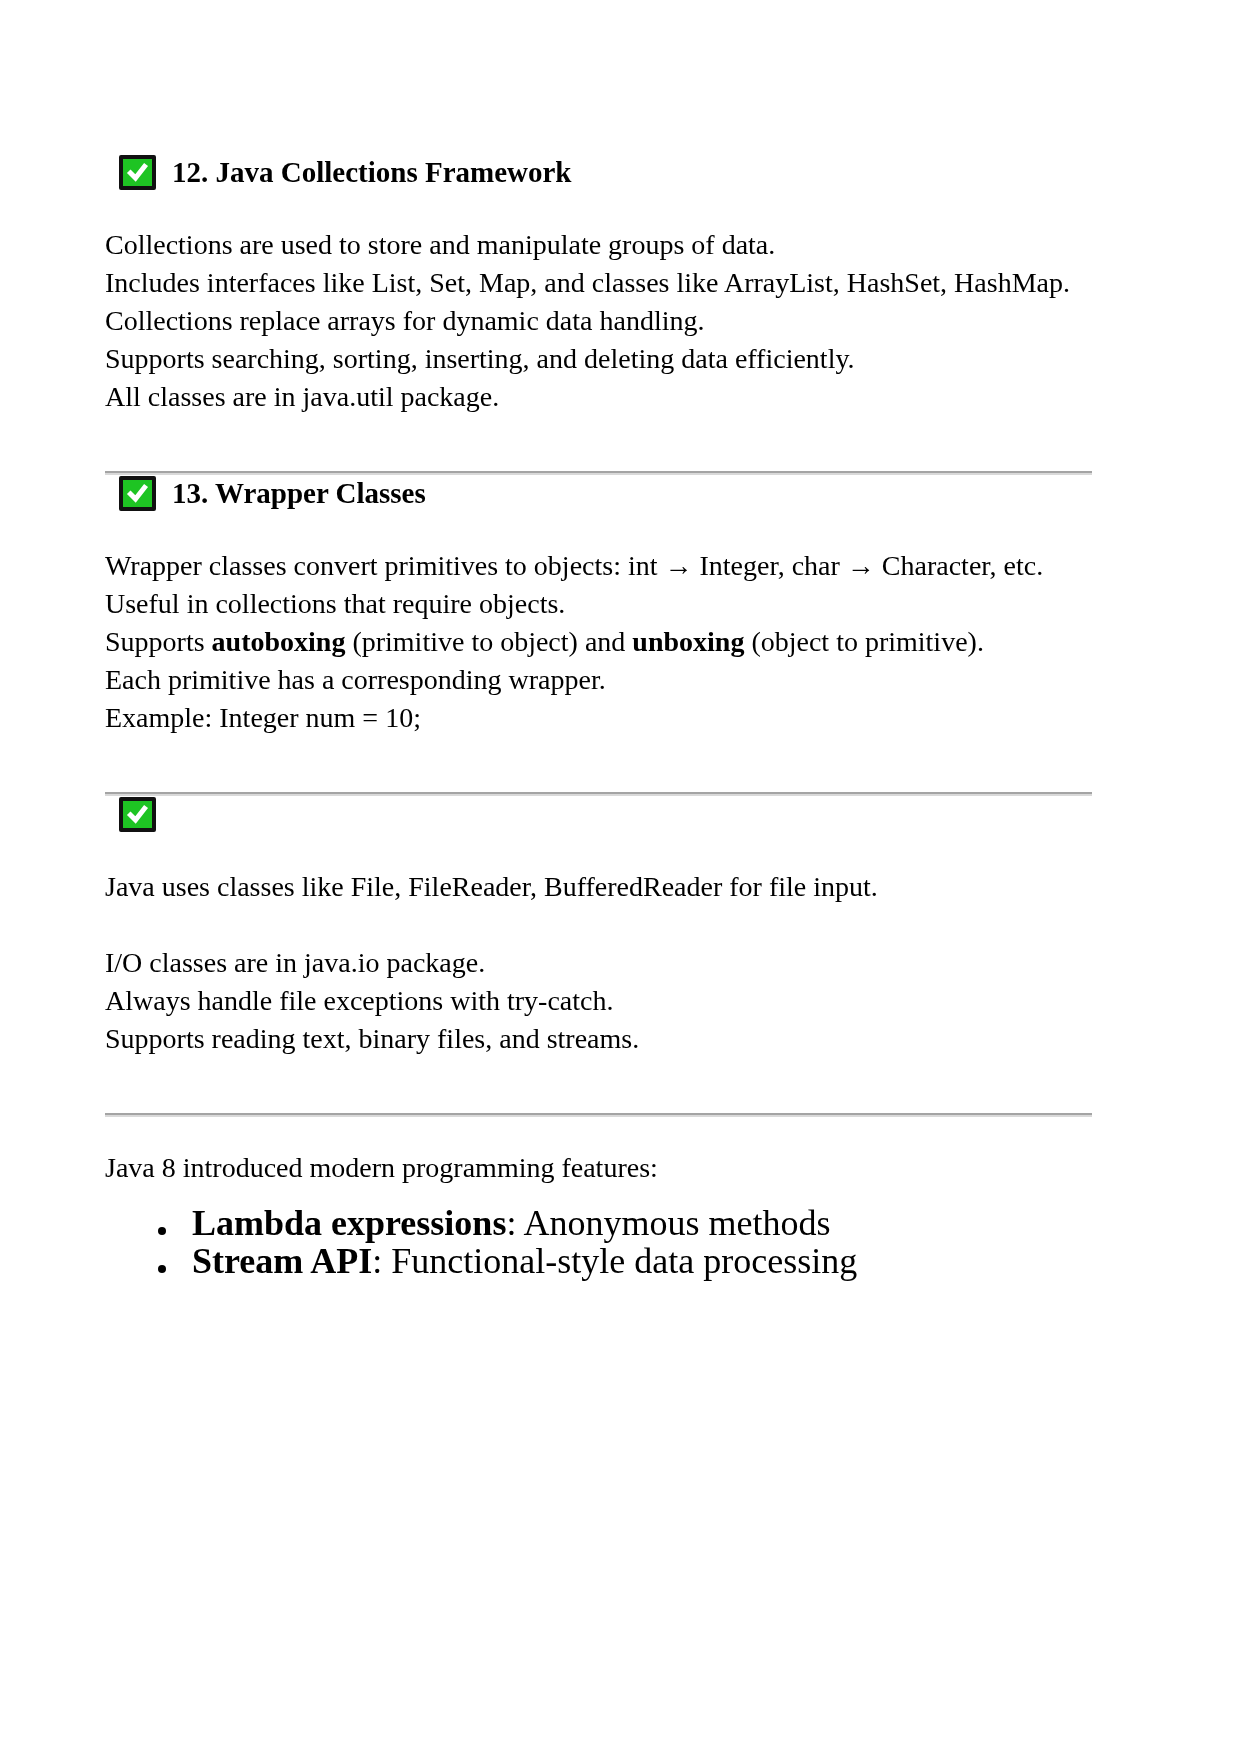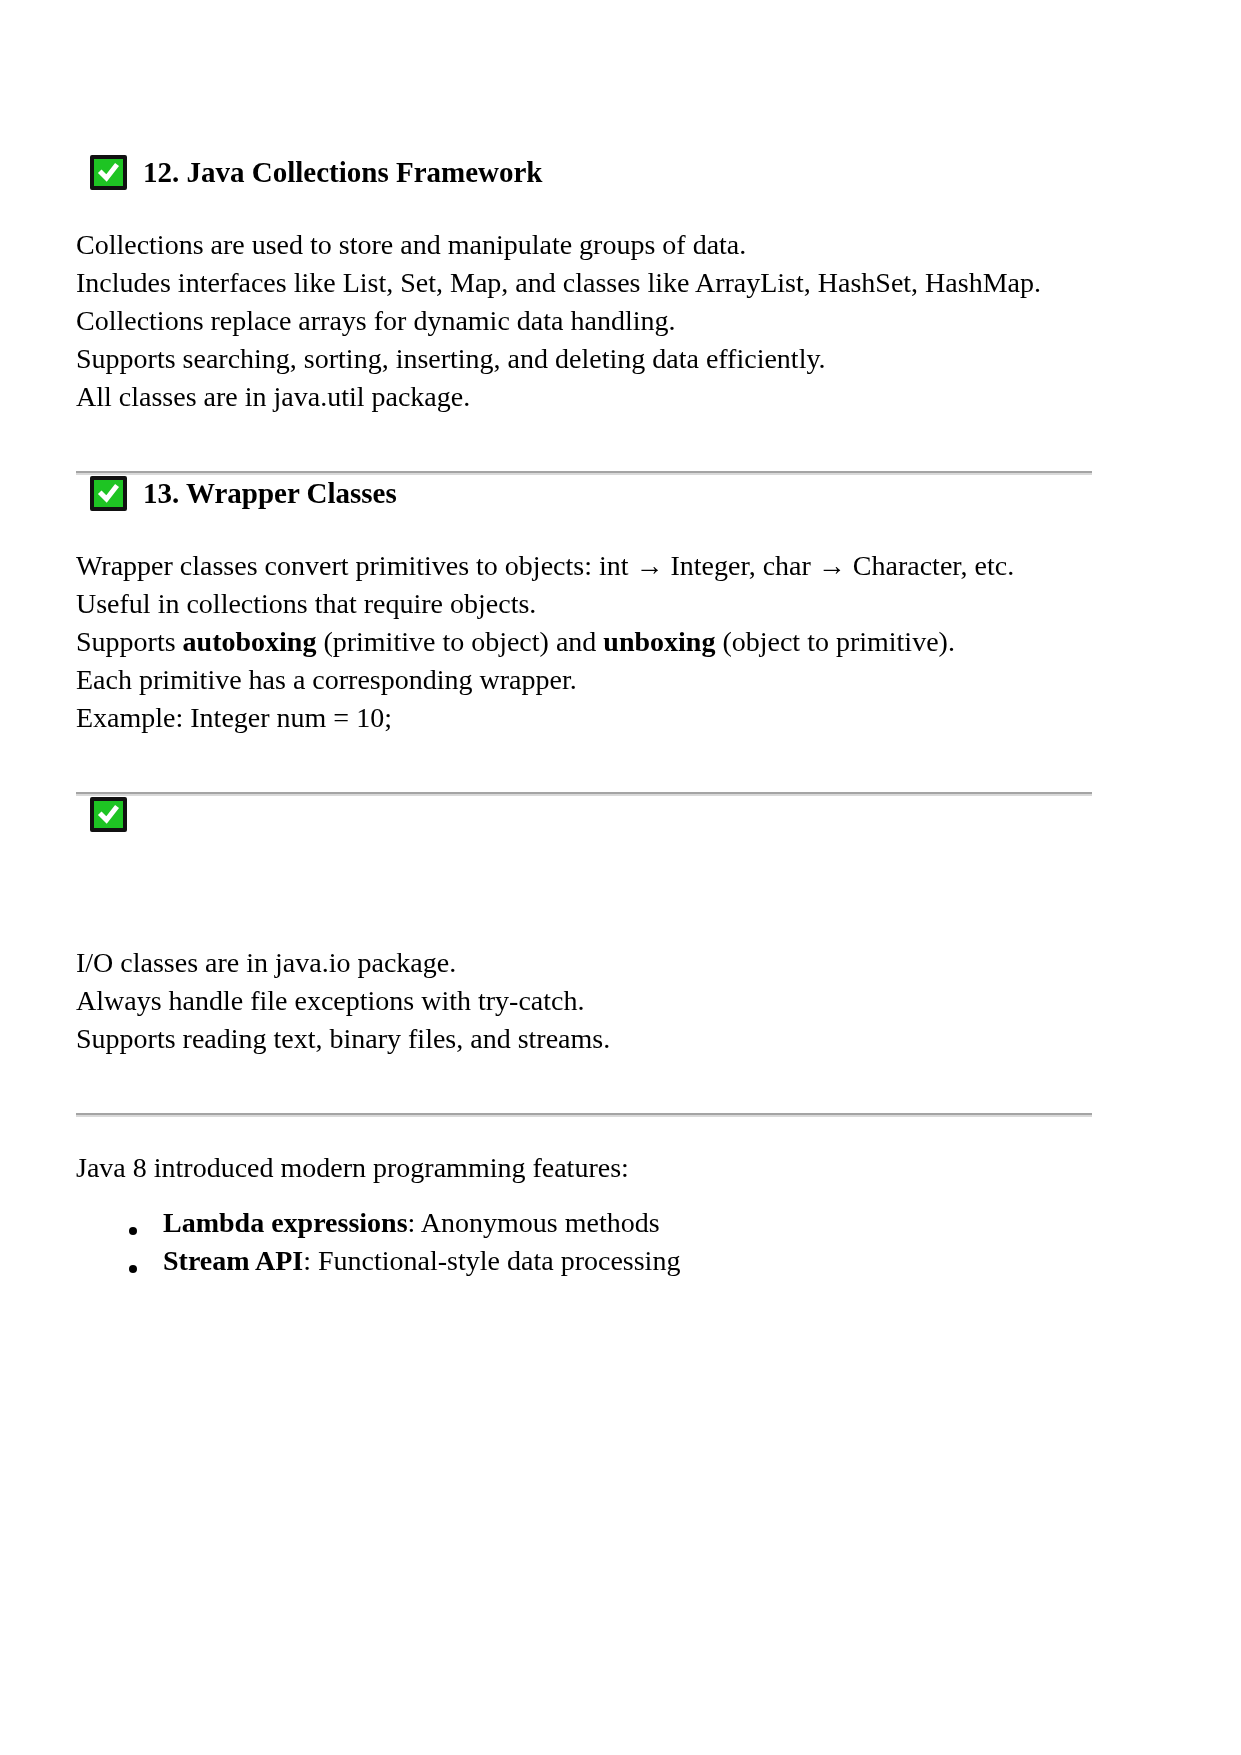--- a/index.html
+++ b/index.html
@@ -8,21 +8,21 @@
     background: #ffffff;
   }
   body {
     width: 1241px;
     min-height: 1755px;
     font-family: "Liberation Serif", "DejaVu Serif", serif;
     color: #000000;
     -webkit-font-smoothing: antialiased;
   }
   .page {
-    padding: 152px 149px 60px 76px;
+    padding: 152px 149px 60px 105px;
     box-sizing: border-box;
   }
   .section-heading {
     display: flex;
     align-items: center;
     gap: 16px;
     height: 40px;
     margin: 0;
   }
   .section-heading .hd-text {
@@ -58,21 +58,21 @@
   }
   .bullet-list {
     margin: 17px 0 0 0;
     padding: 0;
     list-style: none;
   }
   .bullet-item {
     display: flex;
     align-items: baseline;
     margin-left: 53px;
-    font-size: 28px;
+    font-size: 36px;
     line-height: 38px;
   }
   .bullet-dot {
     width: 8px;
     height: 8px;
     border-radius: 50%;
     background: #000;
     flex: 0 0 auto;
     margin-right: 26px;
     position: relative;
@@ -114,21 +114,21 @@
   <hr class="divider">
 
   <div class="section">
     <div class="section-heading">
       <span class="checkbox-icon">
         <svg width="23" height="21" viewBox="0 0 23 21">
           <path d="M4.5 11 L9.5 16 L18.5 4.5" stroke="#ffffff" stroke-width="5" fill="none" stroke-linecap="square"></path>
         </svg>
       </span>
     </div>
-    <div class="para"><br><br><span>I/O classes are in java.io package.</span><br><span>Always handle file exceptions with try-catch.</span><br><span>Supports reading text, binary files, and streams.</span></div>
+    <div class="para"><span>Java uses classes like File, FileReader, BufferedReader for file input.</span><br><br><span>I/O classes are in java.io package.</span><br><span>Always handle file exceptions with try-catch.</span><br><span>Supports reading text, binary files, and streams.</span></div>
   </div>
 
   <hr class="divider">
 
   <div class="section">
     <div class="para"><span>Java 8 introduced modern programming features:</span></div>
 
     <ul class="bullet-list">
       <li class="bullet-item">
         <span class="bullet-dot"></span>

